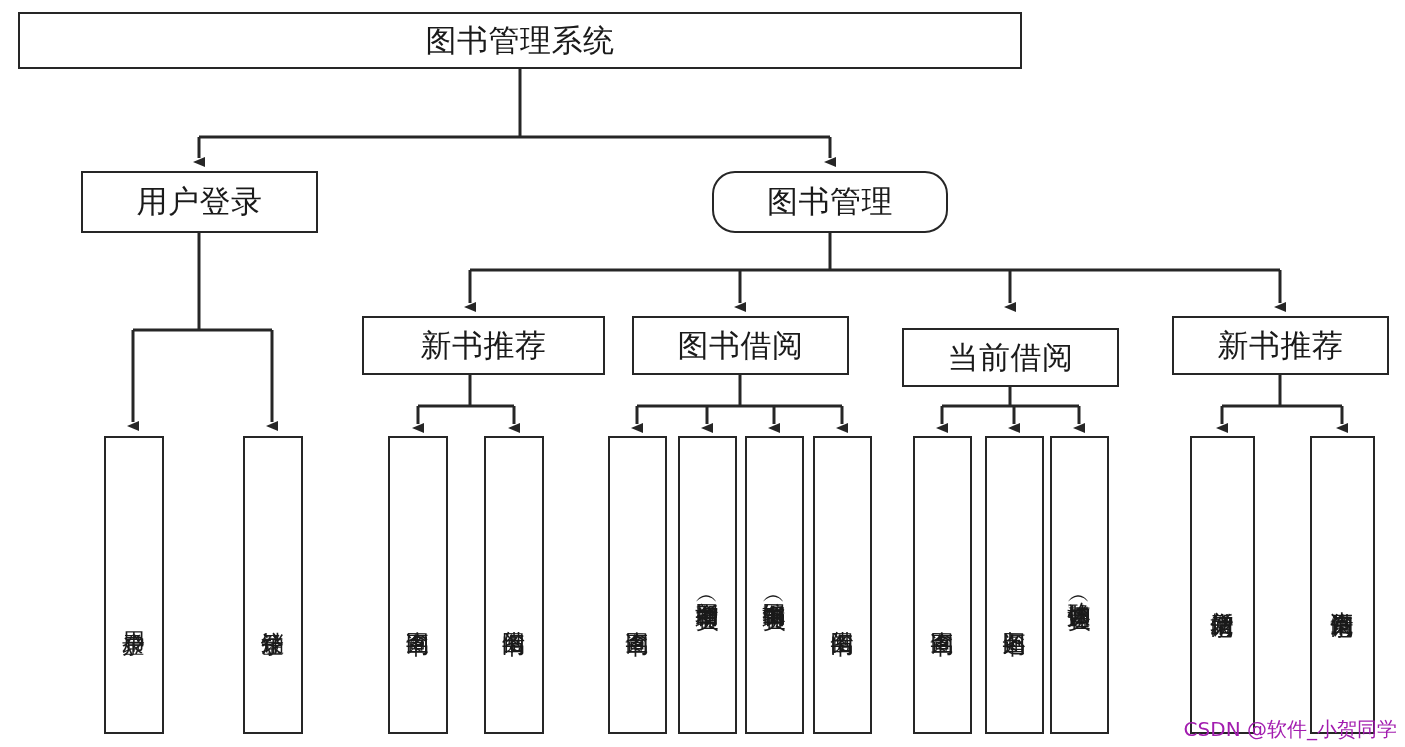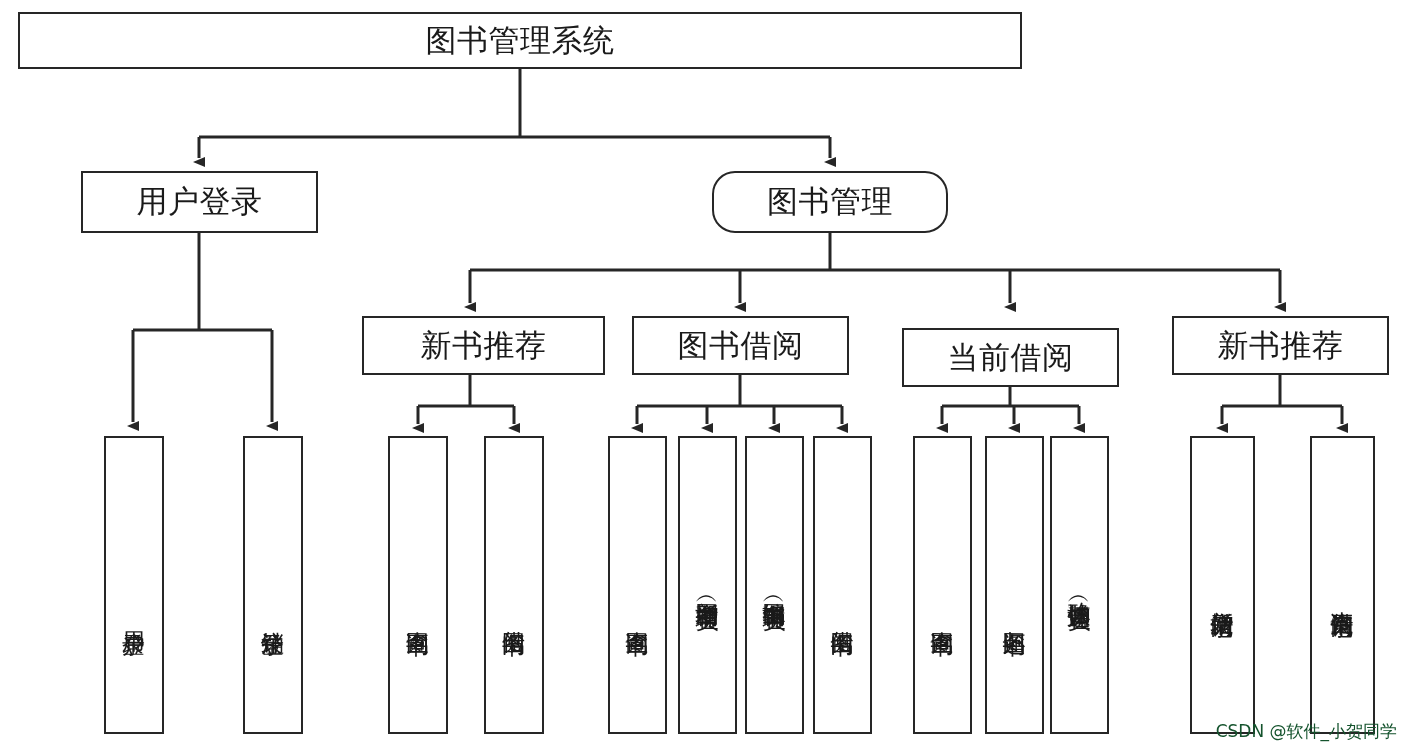--- a/index.html
+++ b/index.html
@@ -57,22 +57,22 @@
     line-height: 1.22;
     letter-spacing: 1px;
     height: 100%;
     display: block;
     text-align: center;
   }
   .watermark {
     position: absolute;
     right: 8px;
     bottom: 4px;
-    font-size: 17px;
-    color: #14532d;
+    font-size: 20px;
+    color: #a21caf;
     white-space: nowrap;
     pointer-events: none;
   }
 </style>
 </head>
 <body>
 
 <div id="diagram-root">
 
   <svg id="tree-svg" viewBox="0 0 1405 747" xmlns="http://www.w3.org/2000/svg">

